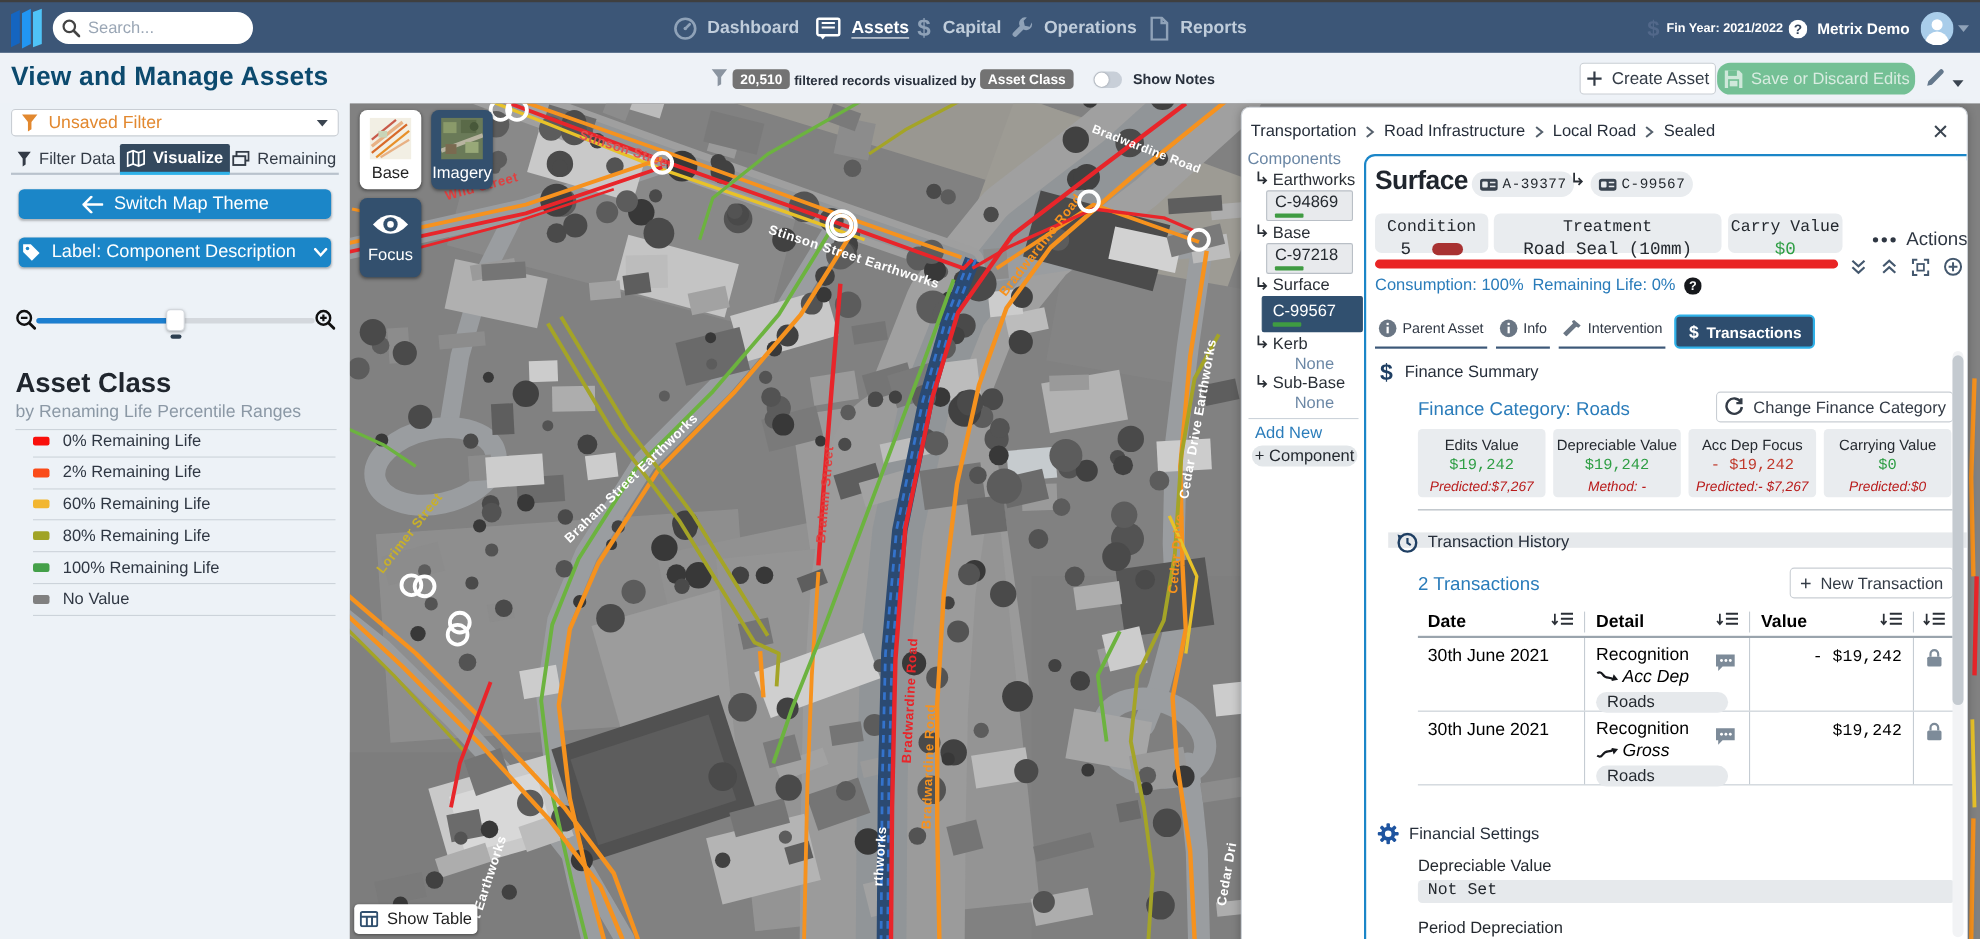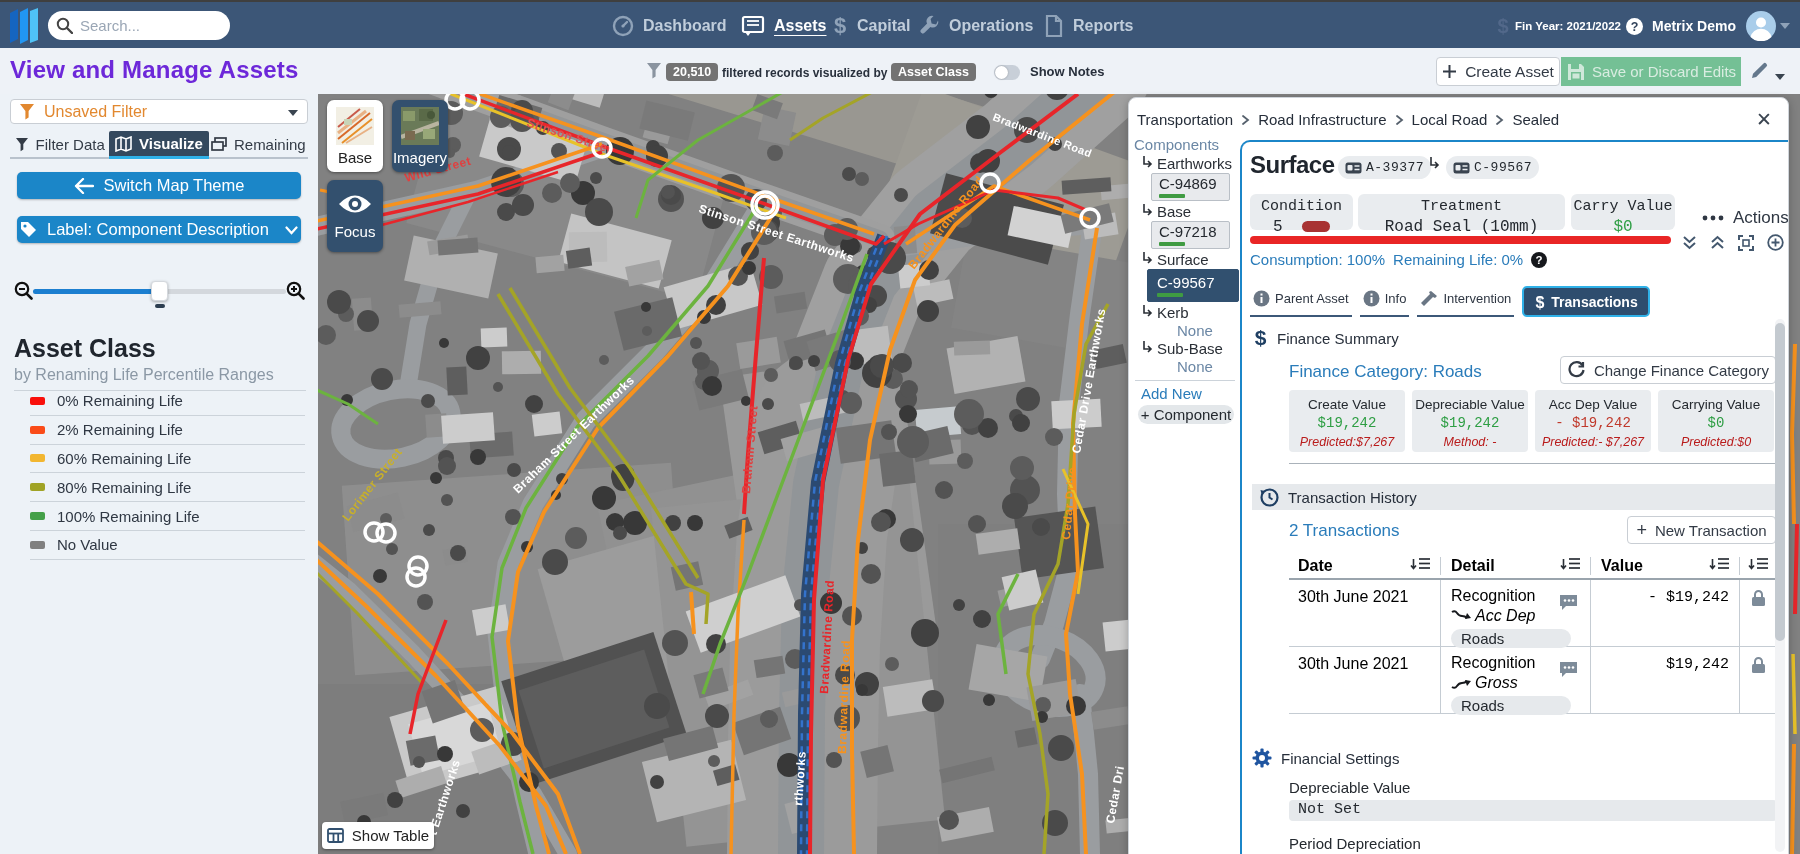--- a/index.html
+++ b/index.html
@@ -8,27 +8,27 @@
 .nav .logo{position:absolute;left:8px;top:5px}
 .search{position:absolute;left:48px;top:9px;width:182px;height:29px;background:#fff;border-radius:15px;display:flex;align-items:center;padding-left:8px}
 .search .stxt{color:#9aa6b5;font-size:15px;margin-left:7px}
 .navitem{position:absolute;top:0;height:48px;display:flex;align-items:center;gap:9px;color:#c0cddb;font-size:16px;font-weight:700;white-space:nowrap}
 .navitem svg{flex:0 0 auto}
 .navitem.active{color:#fff}
 .navitem.active .lbl{text-decoration:underline;text-underline-offset:4px}
 .finyear{position:absolute;top:0;height:48px;display:flex;align-items:center;color:#fff;font-size:14px;font-weight:700;white-space:nowrap}
 
 .subhdr{position:absolute;left:0;top:50px;width:1800px;height:44px;background:#eef2f7}
-.title{position:absolute;left:10px;top:56px;font-size:24px;font-weight:700;color:#6d28d9;letter-spacing:0.2px}
+.title{position:absolute;left:10px;top:56px;font-size:24px;font-weight:700;color:#0c4a6e;letter-spacing:0.2px}
 .bluebadge{background:#737373;color:#fff;font-weight:700;font-size:14px;border-radius:4px;padding:2px 7px}
 .toggle{display:inline-block;width:26px;height:15px;background:#c8cfd8;border-radius:8px;position:relative}
 .toggle::after{content:"";position:absolute;left:1px;top:1px;width:13px;height:13px;background:#fff;border-radius:50%;box-shadow:0 0 2px rgba(0,0,0,.3)}
 .btn{display:inline-flex;align-items:center;justify-content:center;gap:8px;background:#fff;border:1px solid #c9ced4;border-radius:4px;font-size:17px;color:#333b46;font-weight:400}
 .createbtn{position:absolute;left:1436px;top:57px;width:124px;height:29px;font-size:15.5px;white-space:nowrap}
-.savebtn{position:absolute;left:1561px;top:57px;width:180px;height:29px;background:#74c095;border:none;color:#d9ece1;border-radius:0;display:flex;align-items:center;justify-content:center;gap:6px;font-size:15px;white-space:nowrap}
+.savebtn{position:absolute;left:1561px;top:57px;width:180px;height:29px;background:#74c095;border:none;color:#d9ece1;border-radius:12px;display:flex;align-items:center;justify-content:center;gap:6px;font-size:15px;white-space:nowrap}
 
 .sidebar{position:absolute;left:0;top:94px;width:318px;height:760px;background:#edf2f7}
 .unsaved{position:absolute;left:10px;top:5px;width:298px;height:25px;background:#fff;border:1px solid #c9ced4;border-radius:4px;display:flex;align-items:center;padding:0 8px}
 .unsaved .txt{color:#e2882f;font-size:16px;margin-left:9px;font-weight:400}
 .tabs{position:absolute;left:10px;top:37px;width:298px;height:28px;display:flex}
 .tab{flex:1;display:flex;align-items:center;justify-content:center;gap:7px;font-size:15px;color:#333b46;border-bottom:2px solid #b9c2cc;font-weight:400}
 .tab.active{background:#34495e;color:#fff;border-bottom:3px solid #2fb1e8;border-radius:2px 2px 0 0;font-weight:700}
 .bluebtn{position:absolute;left:17px;width:284px;height:27px;background:#1b86c8;border-radius:5px;color:#fff;display:flex;align-items:center;justify-content:center;gap:10px;font-size:16.5px;font-weight:400;box-shadow:0 1px 2px rgba(0,0,0,.25)}
 .zoomlbl{position:absolute;left:0;top:160px;width:318px;text-align:center;font-size:17px;font-weight:700;color:#262e3a}
 .slider{position:absolute;left:0;top:186px;width:318px;height:30px}
@@ -76,21 +76,21 @@
 .ptab{display:flex;align-items:center;gap:5px;font-size:13px;color:#2f3743;padding:0 3px 8px 3px;border-bottom:2px solid #3c5878;margin-right:8px;height:28px;white-space:nowrap}
 .ptab.sel{background:#2e4d6e;color:#fff;border:2px solid #2fb1e8;border-radius:5px;padding:4px 10px;height:31px;font-weight:700;margin-right:0;font-size:14px}
 .scroll{position:absolute;left:0px;top:182px;width:548px;height:533px;overflow:hidden}
 .sechead{display:flex;align-items:center;gap:9px;font-size:15px;color:#262e3a;font-weight:400}
 .finecat{color:#2a7cba;font-size:17px}
 .vbox{position:absolute;width:116px;height:62px;background:#e9ecef;border-radius:4px;text-align:center}
 .vbox .h{font-size:13.5px;color:#24292f;margin-top:7px;white-space:nowrap}
 .vbox .v{font-family:"Liberation Mono",monospace;font-size:14px;margin-top:3px;white-space:nowrap}
 .vbox .p{font-style:italic;font-size:12.5px;color:#b91c1c;margin-top:4px;white-space:nowrap}
 .green{color:#2e9e44}.redv{color:#c0392b}
-.thbanner{position:absolute;left:10px;top:160px;width:531px;height:26px;background:#e6e9ec;display:flex;align-items:center;gap:9px;padding-left:8px;font-size:15px;color:#262e3a}
+.thbanner{position:absolute;left:20px;top:160px;width:531px;height:14px;background:#e6e9ec;display:flex;align-items:flex-start;gap:9px;padding-left:8px;font-size:15px;color:#262e3a}
 .whitebtn{background:#fff;border:1px solid #c9ced4;border-radius:4px;display:flex;align-items:center;justify-content:center;gap:8px;font-size:16px;color:#333b46}
 .tbl{position:absolute;left:4px;top:196px;width:531px}
 .trow{display:flex}
 .sorticon{margin-left:auto;margin-right:8px}
 .rpill{background:#e6e9ec;border-radius:10px;padding:1px 0 1px 10px;font-size:15px;color:#24292f;width:120px}
 .mono{font-family:"Liberation Mono",monospace}
 .scrollbar{position:absolute;right:3px;top:221px;width:10px;height:533px;background:#f2f3f5;border-radius:5px}
 .scrollthumb{position:absolute;right:3px;top:225px;width:10px;height:318px;background:#c4cad0;border-radius:5px}
 </style></head><body><div class="nav">
     <div class="logo"><svg width="34" height="38" viewBox="0 0 34 38">
@@ -862,31 +862,31 @@
         </div>
         <div class="finecat" style="position:absolute;left:47px;top:38px">Finance Category: Roads</div>
         <div class="whitebtn" style="position:absolute;left:318px;top:32px;width:216px;height:28px;font-size:15px;white-space:nowrap">
           <svg width="19" height="18" viewBox="0 0 19 18">
             <path d="M15.5 4.5 A7 7 0 1 0 16.5 9" fill="none" stroke="#333b46" stroke-width="2.2"></path>
             <path d="M16 1 v4.5 h-4.5" fill="none" stroke="#333b46" stroke-width="2.2"></path>
           </svg>
           <span>Change Finance Category</span>
         </div>
         <div class="vbox" style="left:47px;top:66px">
-          <div class="h">Create Value</div>
+          <div class="h">Edits Value</div>
           <div class="v green">$19,242</div>
           <div class="p">Predicted:$7,267</div>
         </div>
         <div class="vbox" style="left:170px;top:66px">
           <div class="h">Depreciable Value</div>
           <div class="v green">$19,242</div>
           <div class="p">Method: -</div>
         </div>
         <div class="vbox" style="left:293px;top:66px">
-          <div class="h">Acc Dep Value</div>
+          <div class="h">Acc Dep Focus</div>
           <div class="v redv">- $19,242</div>
           <div class="p">Predicted:- $7,267</div>
         </div>
         <div class="vbox" style="left:416px;top:66px">
           <div class="h">Carrying Value</div>
           <div class="v green">$0</div>
           <div class="p">Predicted:$0</div>
         </div>
         <div style="position:absolute;left:47px;top:139px;width:487px;border-top:1px solid #aab2ba"></div>
         <div class="thbanner">

